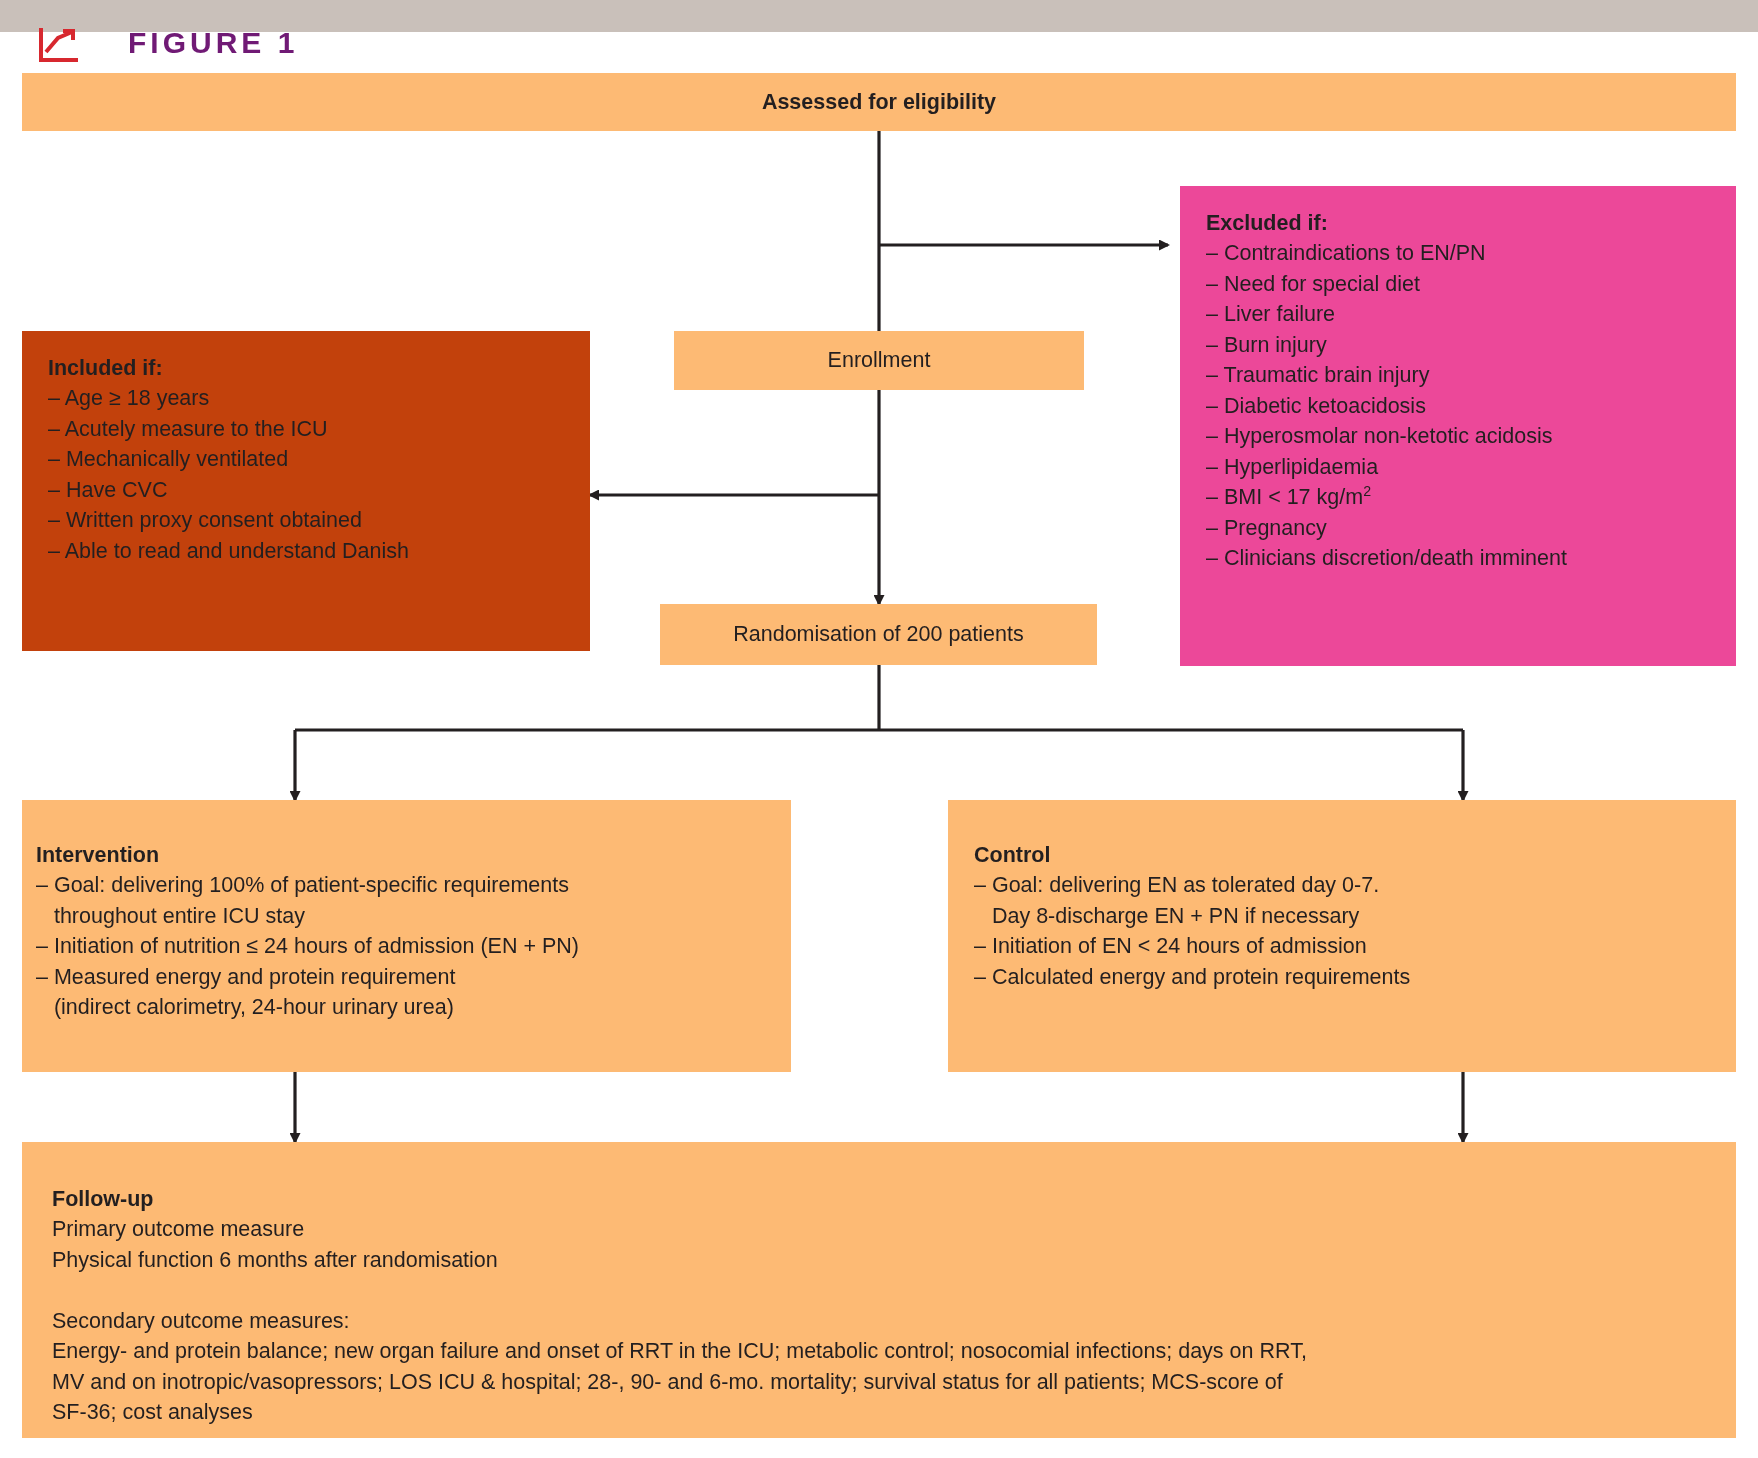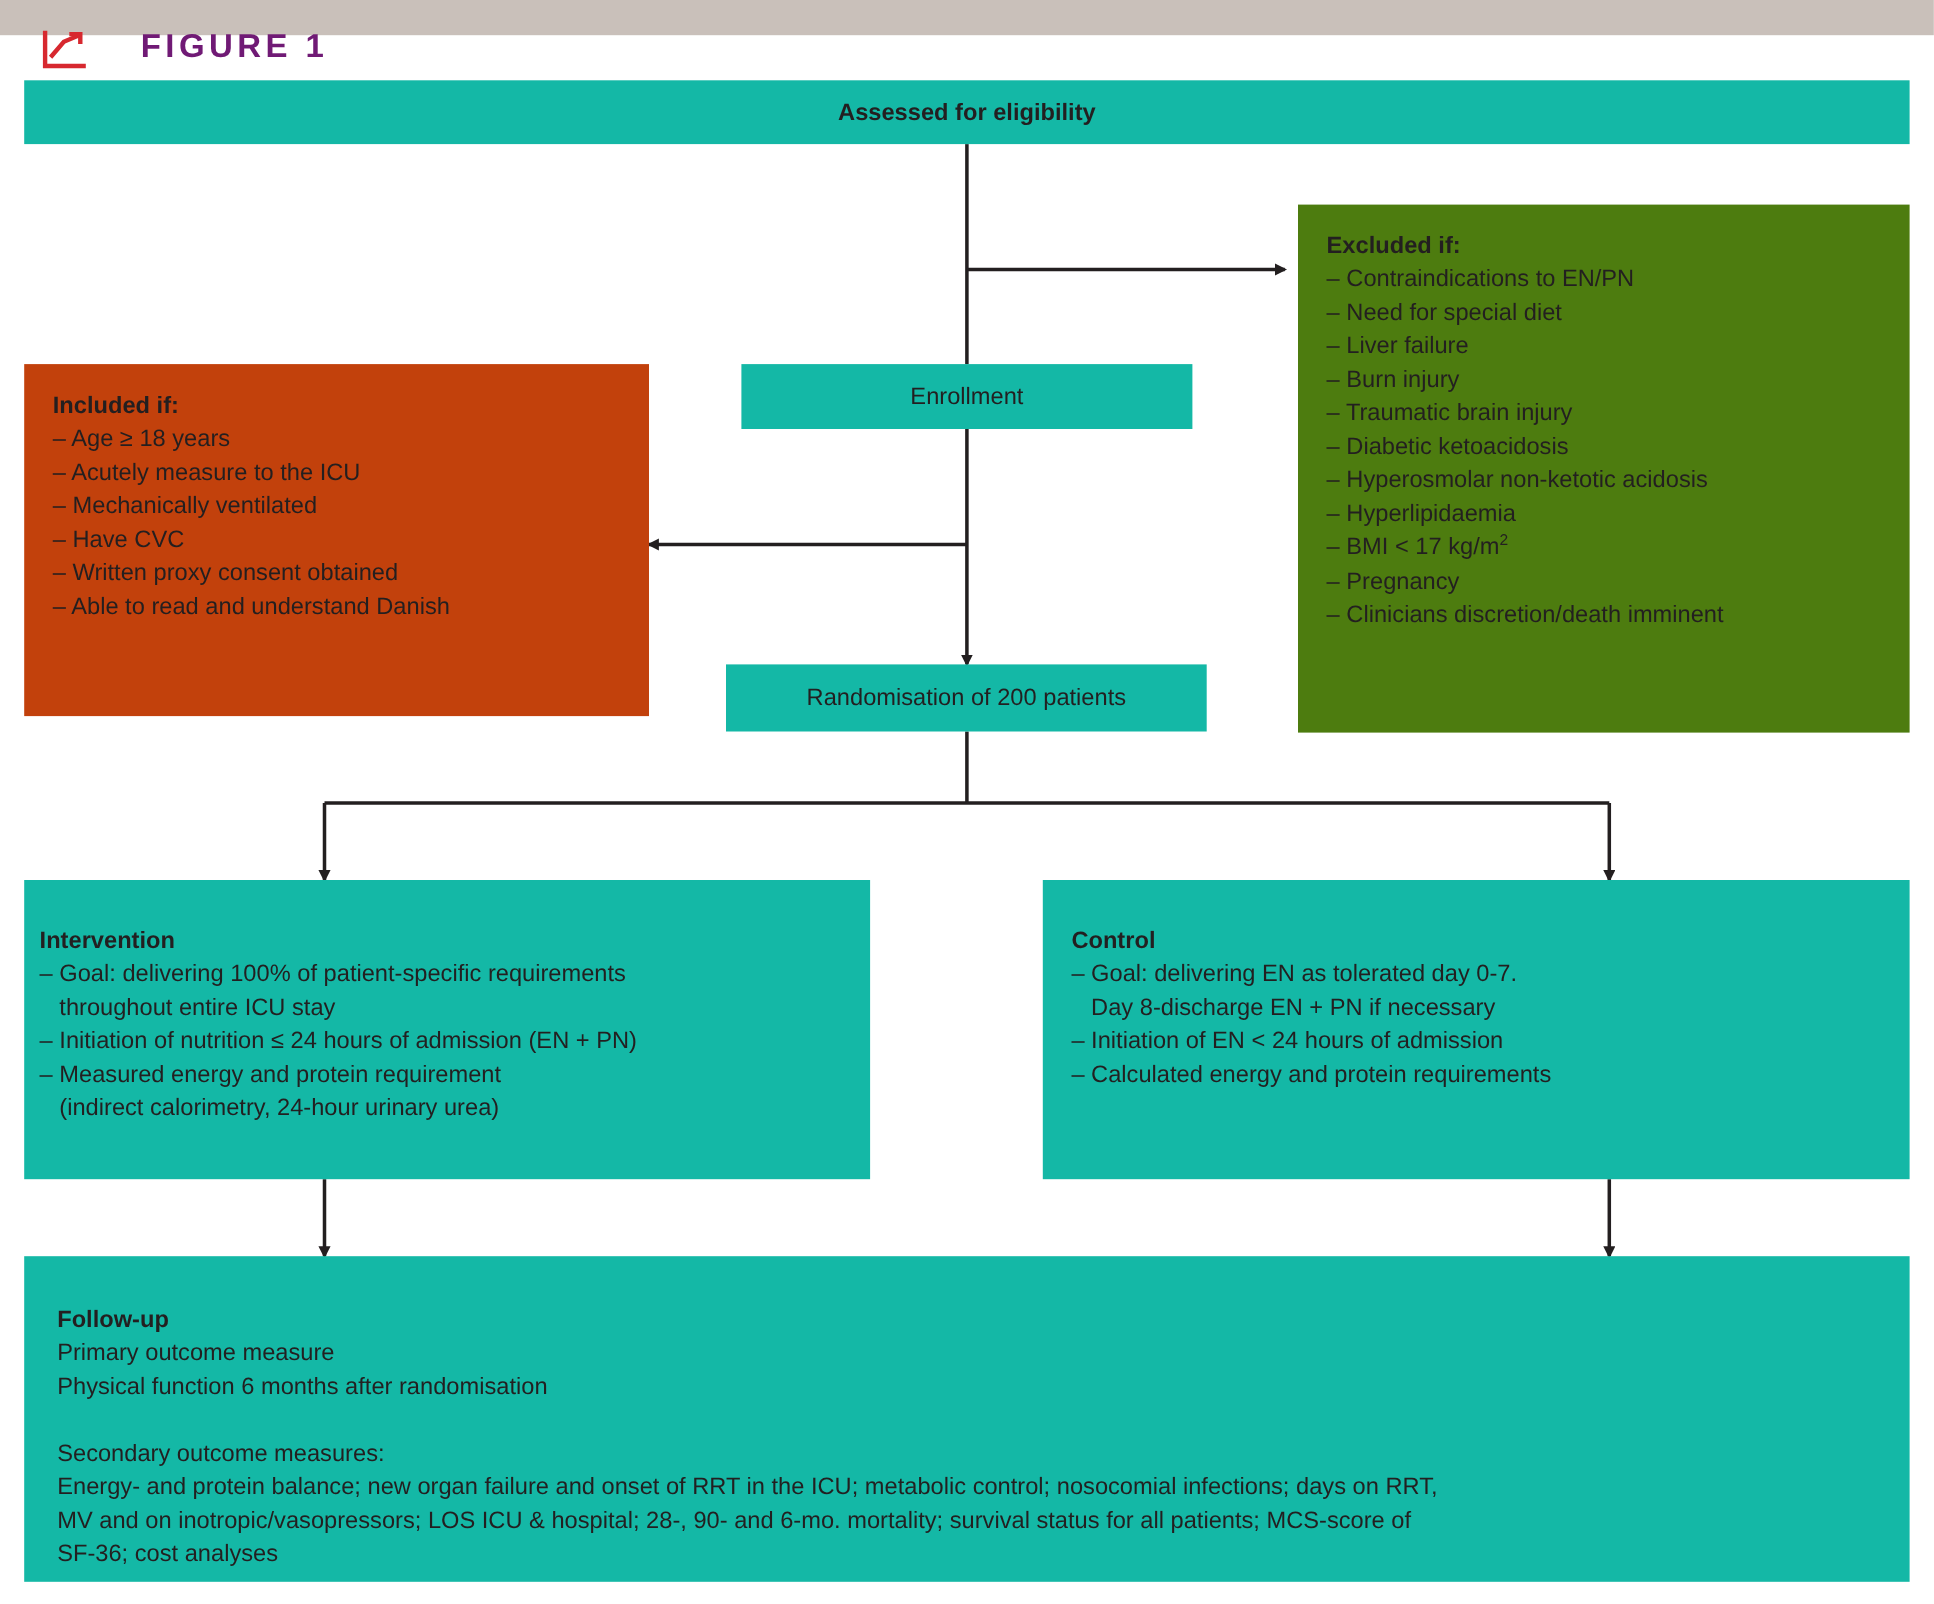--- a/index.html
+++ b/index.html
@@ -36,23 +36,23 @@
     font-weight: bold;
     letter-spacing: 4px;
     color: #701a75;
   }
 
   
   .box {
     position: absolute;
     box-sizing: border-box;
   }
-  .blue  { background: #14b8a6; }
+  .blue  { background: #fdba74; }
   .green { background: #c2410c; }
-  .red   { background: #4d7c0f; }
+  .red   { background: #ec4899; }
 
   .box-title {
     font-weight: bold;
     font-size: 21.5px;
     line-height: 30px;
     display: block;
   }
   .box-line {
     font-size: 21.5px;
     line-height: 30.5px;

